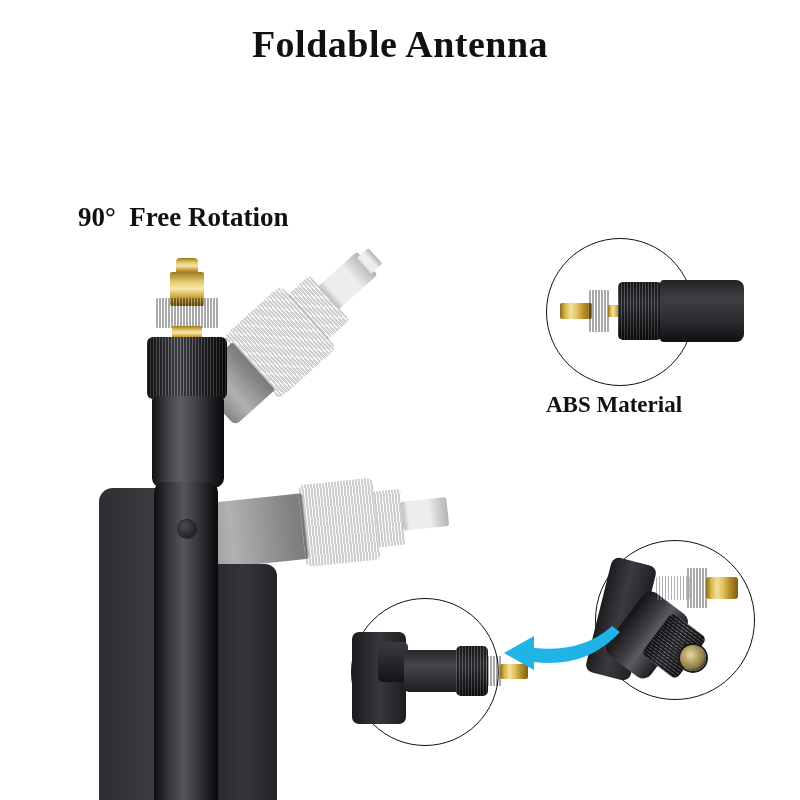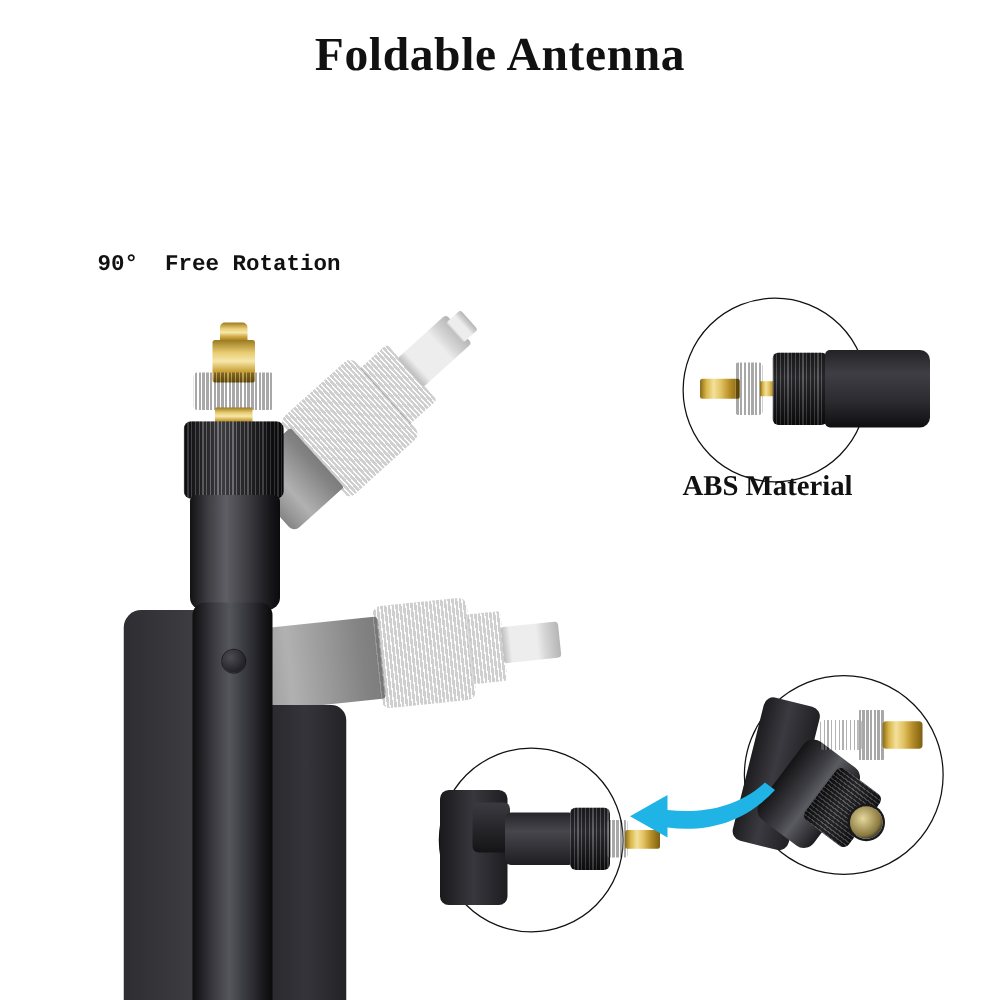--- a/index.html
+++ b/index.html
@@ -3,22 +3,22 @@
 <meta charset="utf-8">
 <style>
   html,body{margin:0;padding:0;background:#fff;}
   body{width:800px;height:800px;position:relative;overflow:hidden;
        font-family:"Liberation Serif",serif;background:#ffffff;}
   .stage{position:absolute;inset:0;width:736px;height:800px;}
 
   
   .title{position:absolute;left:0;top:22px;width:800px;text-align:center;
          font-size:38px;font-weight:bold;color:#111;letter-spacing:.5px;}
-  .lbl-rot{position:absolute;left:78px;top:202px;font-size:18px;font-weight:bold;color:#111;white-space:pre;font-family:Liberation Mono, monospace;}
-  .lbl-abs{position:absolute;left:546px;top:376px;font-size:23px;font-weight:bold;color:#111;}
+  .lbl-rot{position:absolute;left:78px;top:202px;font-size:27px;font-weight:bold;color:#111;white-space:pre;}
+  .lbl-abs{position:absolute;left:546px;top:392px;font-size:23px;font-weight:bold;color:#111;}
   .lbl-adp{position:absolute;left:512px;top:713px;font-size:23px;font-weight:bold;color:#111;}
 
   
   .part{position:absolute;}
 
   
   .blk{background:linear-gradient(90deg,#1b1b1d 0%,#3b3b3f 18%,#5a5a60 38%,#3a3a3e 62%,#1a1a1c 86%,#0e0e10 100%);}
   .blk-v{background:linear-gradient(180deg,#2a2a2e 0%,#45454a 30%,#2c2c30 70%,#161618 100%);}
 
   

